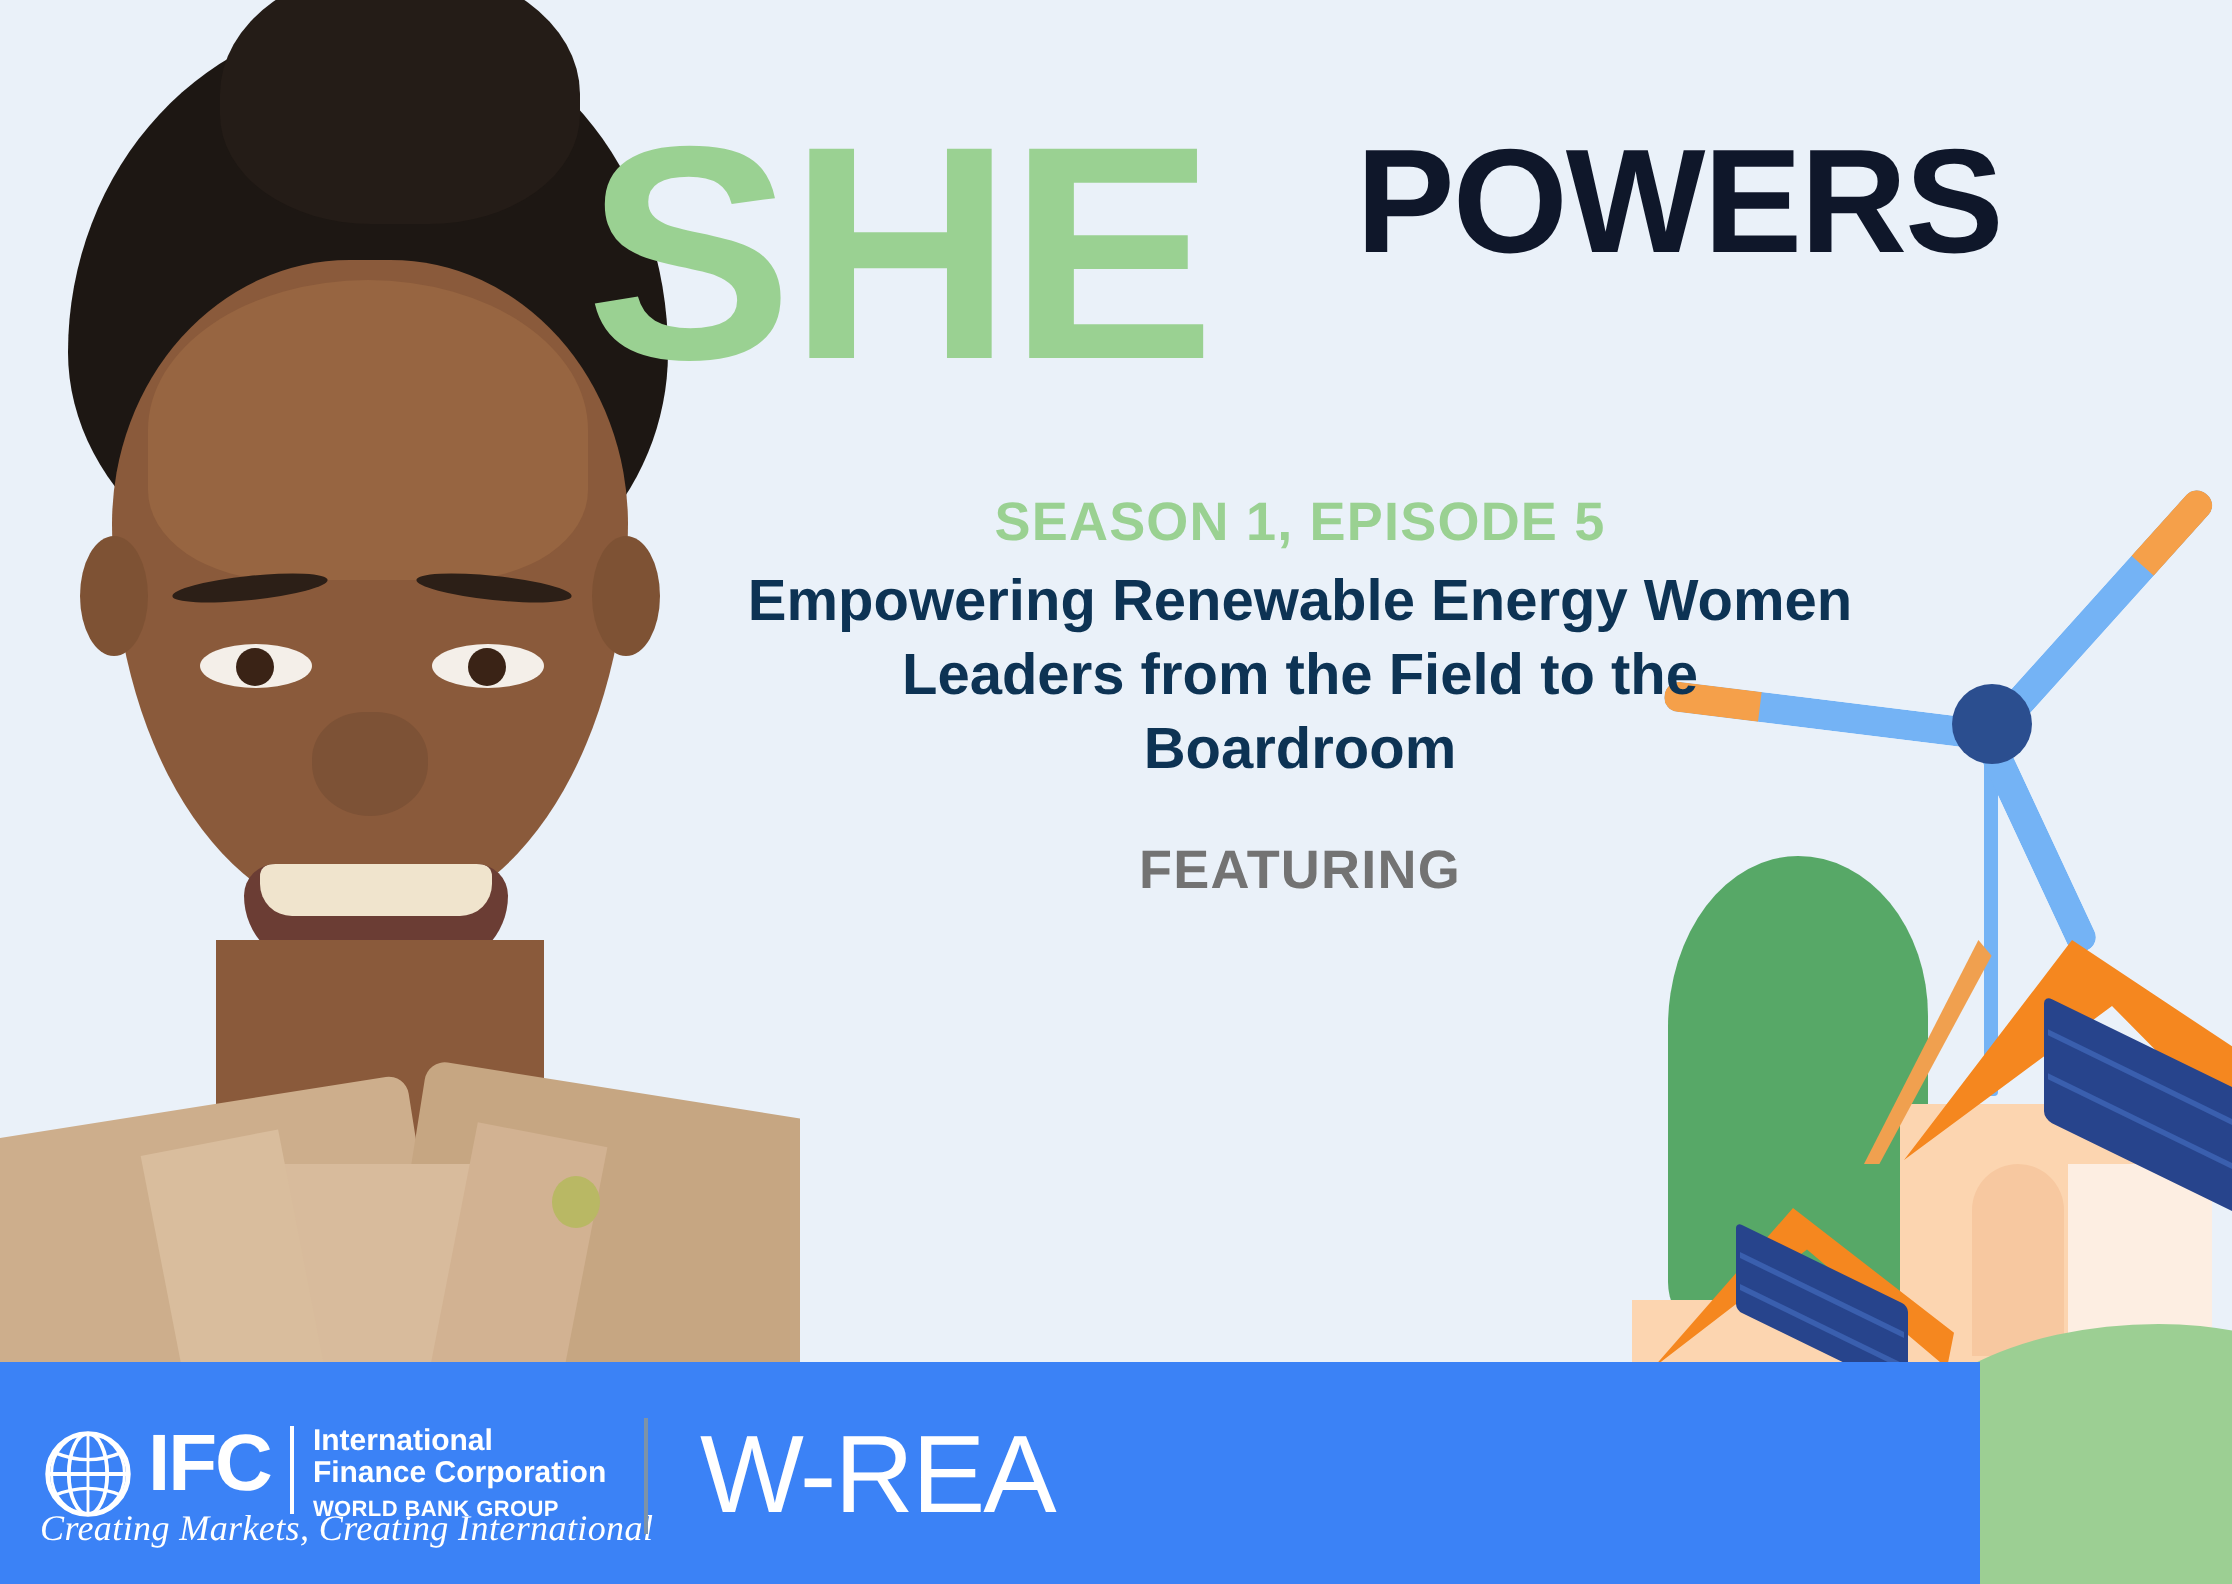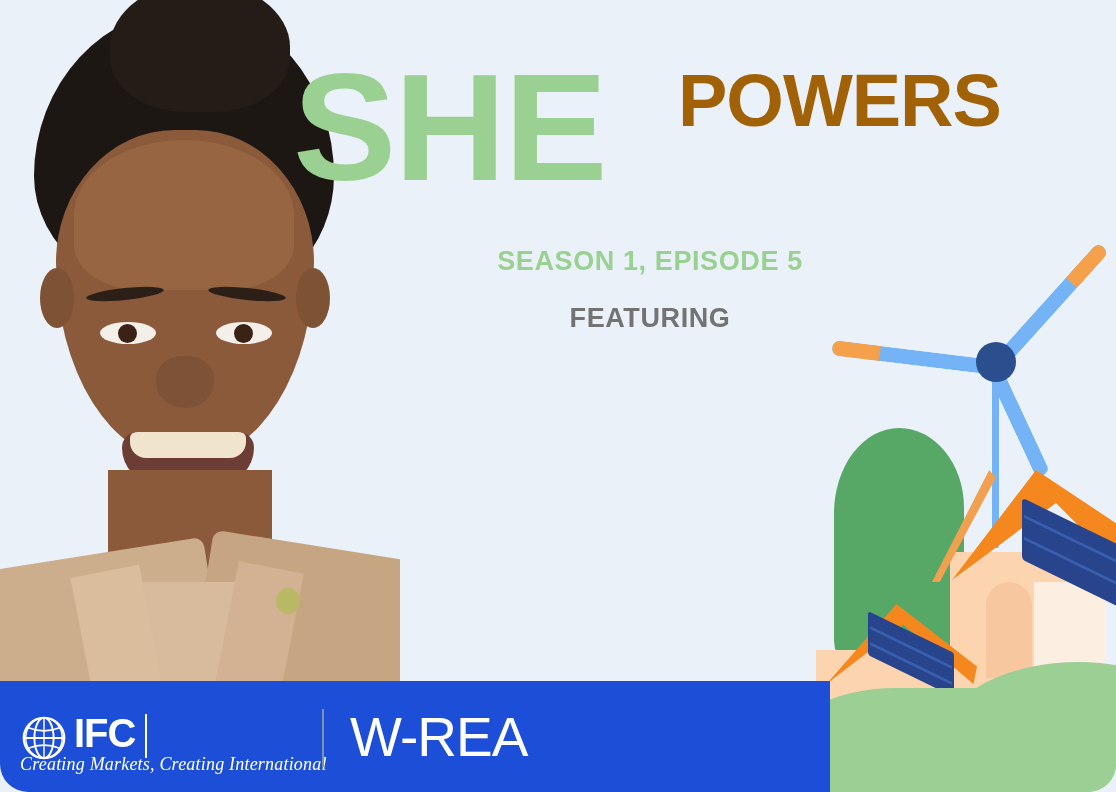--- a/index.html
+++ b/index.html
@@ -2,21 +2,21 @@
 <html><head>
 <meta charset="utf-8">
 <title>She Powers Africa</title>
 <style>
   html,body{margin:0;padding:0;}
   body{
     width:1116px;height:792px;overflow:hidden;
     font-family:"Liberation Sans",sans-serif;
     background:#eaf1f9;
   }
-  .poster{position:relative;width:1116px;height:792px;background:#eaf1f9;overflow:hidden;border-radius:28px;}
+  .poster{position:relative;width:1116px;height:792px;background:#eaf1f9;overflow:hidden;}
 
   
   .illus{position:absolute;right:0;bottom:0;width:300px;height:560px;overflow:hidden;}
 
   .turbine-mast{
     position:absolute;left:176px;top:126px;width:7px;height:190px;
     background:#74b3f5;border-radius:2px;
   }
   .hub{
     position:absolute;left:160px;top:110px;width:40px;height:40px;
@@ -113,21 +113,21 @@
   .headline{position:absolute;left:296px;top:44px;width:790px;height:180px;}
   .she{
     position:absolute;left:0;top:8px;
     font-size:152px;line-height:150px;font-weight:800;letter-spacing:-2px;
     color:#9ad192;font-family:"Liberation Sans",sans-serif;
     transform:scaleX(1.02);
   }
   .pw{
     position:absolute;left:382px;top:20px;
     font-size:74px;line-height:74px;font-weight:800;letter-spacing:-1px;
-    color:#a16207;
+    color:#0f172a;
   }
   .af{
     position:absolute;left:382px;top:96px;
     font-size:74px;line-height:74px;font-weight:800;letter-spacing:-1px;
     color:#0d3354;
   }
 
   
   .copy{position:absolute;left:330px;top:246px;width:640px;text-align:center;}
   .season{
@@ -143,21 +143,21 @@
   .guest-name{
     margin-top:4px;font-size:30px;font-weight:700;color:#0d3354;line-height:38px;
   }
   .guest-role{
     font-size:29px;font-weight:400;color:#0d3354;line-height:37px;max-width:470px;
     margin:0 auto;
   }
 
   
   .footer{
-    position:absolute;left:0;bottom:0;width:830px;height:111px;background:#1d4ed8;
+    position:absolute;left:0;bottom:0;width:990px;height:111px;background:#3b82f6;
     display:flex;align-items:center;
   }
   .ifc-lockup{display:flex;align-items:flex-start;padding-left:20px;}
   .globe{width:48px;height:48px;margin-top:2px;margin-right:6px;flex:0 0 auto;}
   .ifc-letters{
     font-size:40px;font-weight:800;color:#ffffff;letter-spacing:-1px;line-height:42px;
     margin-right:10px;
   }
   .ifc-bar{width:2px;background:#ffffff;height:44px;margin-right:9px;margin-top:2px;}
   .ifc-words{color:#fff;line-height:16px;padding-top:2px;}
@@ -242,35 +242,41 @@
     <div class="ph-pin"></div>
   </div>
 
   <div class="headline">
     <div class="she">SHE</div>
     <div class="pw">POWERS</div>
   </div>
 
   <div class="copy">
     <div class="season">SEASON 1, EPISODE 5</div>
+    <div class="ep-title">Empowering Renewable Energy Women Leaders from the Field to the Boardroom</div>
     <div class="featuring">FEATURING</div>
   </div>
 
   <div class="footer">
     <div class="ifc-lockup">
       <svg class="globe" viewBox="0 0 100 100">
         <circle cx="50" cy="50" r="42" fill="none" stroke="#ffffff" stroke-width="5"></circle>
         <ellipse cx="50" cy="50" rx="20" ry="42" fill="none" stroke="#ffffff" stroke-width="4"></ellipse>
         <ellipse cx="50" cy="50" rx="38" ry="42" fill="none" stroke="#ffffff" stroke-width="3"></ellipse>
         <line x1="8" y1="50" x2="92" y2="50" stroke="#ffffff" stroke-width="4"></line>
         <path d="M16 28 Q50 42 84 28" fill="none" stroke="#ffffff" stroke-width="3.5"></path>
         <path d="M16 72 Q50 58 84 72" fill="none" stroke="#ffffff" stroke-width="3.5"></path>
         <line x1="50" y1="8" x2="50" y2="92" stroke="#ffffff" stroke-width="3"></line>
       </svg>
       <div class="ifc-letters">IFC</div>
       <div class="ifc-bar"></div>
+      <div class="ifc-words">
+        <div class="ifc-w1">International</div>
+        <div class="ifc-w2">Finance Corporation</div>
+        <div class="ifc-w3">WORLD BANK GROUP</div>
+      </div>
     </div>
     <div class="tagline">Creating Markets, Creating International</div>
     <div class="vdiv"></div>
     <div class="wrea">W-REA</div>
   </div>
 
 </div>
 
 </body></html>

